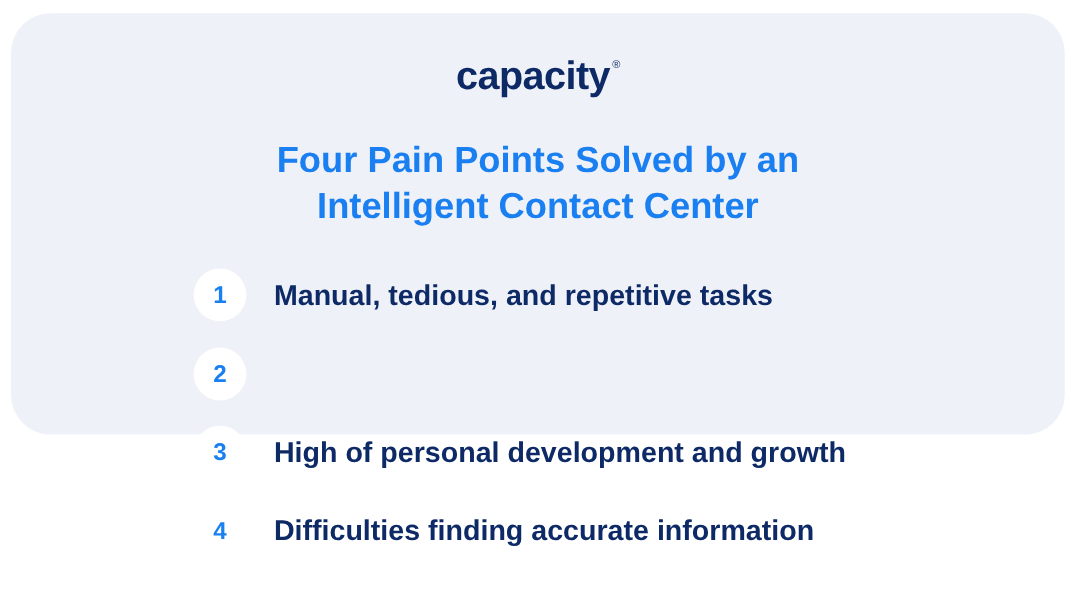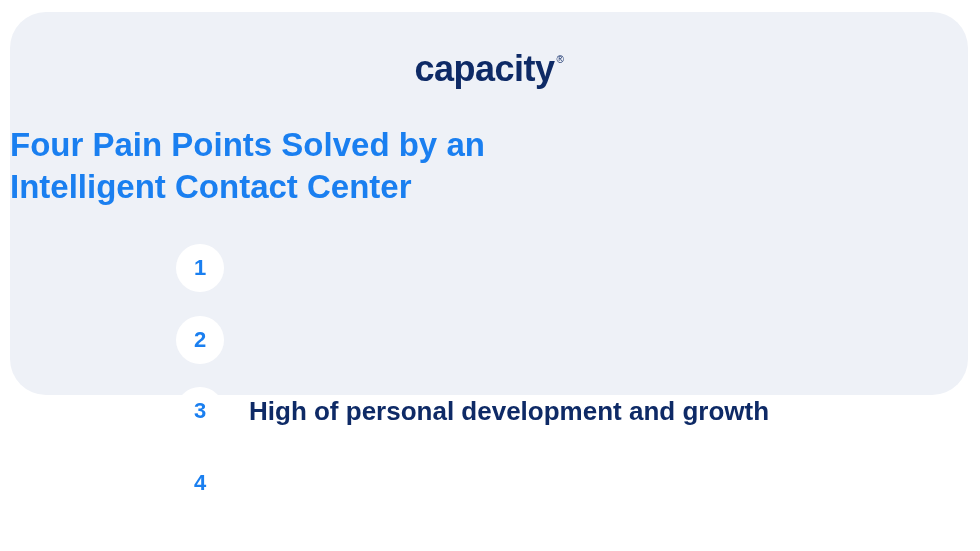--- a/index.html
+++ b/index.html
@@ -1,44 +1,46 @@
 <!DOCTYPE html>
 <html><head>
 <meta charset="utf-8">
 <style>
   html,body{margin:0;padding:0;}
   body{width:980px;height:551px;background:#ffffff;position:relative;overflow:hidden;font-family:"Liberation Sans","DejaVu Sans",sans-serif;}
   .card{position:absolute;left:10px;top:12px;width:958px;height:383px;background:#eef1f7;border-radius:36px;}
   .logo{position:absolute;left:0;right:0;top:36px;text-align:center;color:#0e2a66;font-weight:700;font-size:36px;letter-spacing:-0.5px;}
   .logo .reg{font-size:10px;vertical-align:top;position:relative;top:6px;margin-left:2px;font-weight:400;}
-  .title{position:absolute;left:0;right:0;top:112px;color:#1a7ff0;font-weight:700;font-size:33px;line-height:42px;}
+  .title{position:absolute;left:0;right:0;top:112px;text-align:center;color:#1a7ff0;font-weight:700;font-size:33px;line-height:42px;}
   .list{position:absolute;left:166px;top:232px;}
   .item{display:flex;align-items:center;height:48px;margin-bottom:23.5px;}
   .num{width:48px;height:48px;border-radius:50%;background:#ffffff;color:#1a7ff0;font-weight:700;font-size:22px;display:flex;align-items:center;justify-content:center;}
   .label{margin-left:25px;color:#0e2a66;font-weight:700;font-size:26px;}
 </style>
 </head>
 <body>
 
 <div class="card">
   <div class="logo">
     <span>capacity</span><span class="reg">®</span>
   </div>
   <div class="title">
     <div>Four Pain Points Solved by an</div>
     <div>Intelligent Contact Center</div>
   </div>
   <div class="list">
     <div class="item">
       <div class="num">1</div>
+      <div class="label">Manual, tedious, and repetitive tasks</div>
     </div>
     <div class="item">
       <div class="num">2</div>
     </div>
     <div class="item">
       <div class="num">3</div>
       <div class="label">High of personal development and growth</div>
     </div>
     <div class="item">
       <div class="num">4</div>
+      <div class="label">Difficulties finding accurate information</div>
     </div>
   </div>
 </div>
 
 </body></html>

